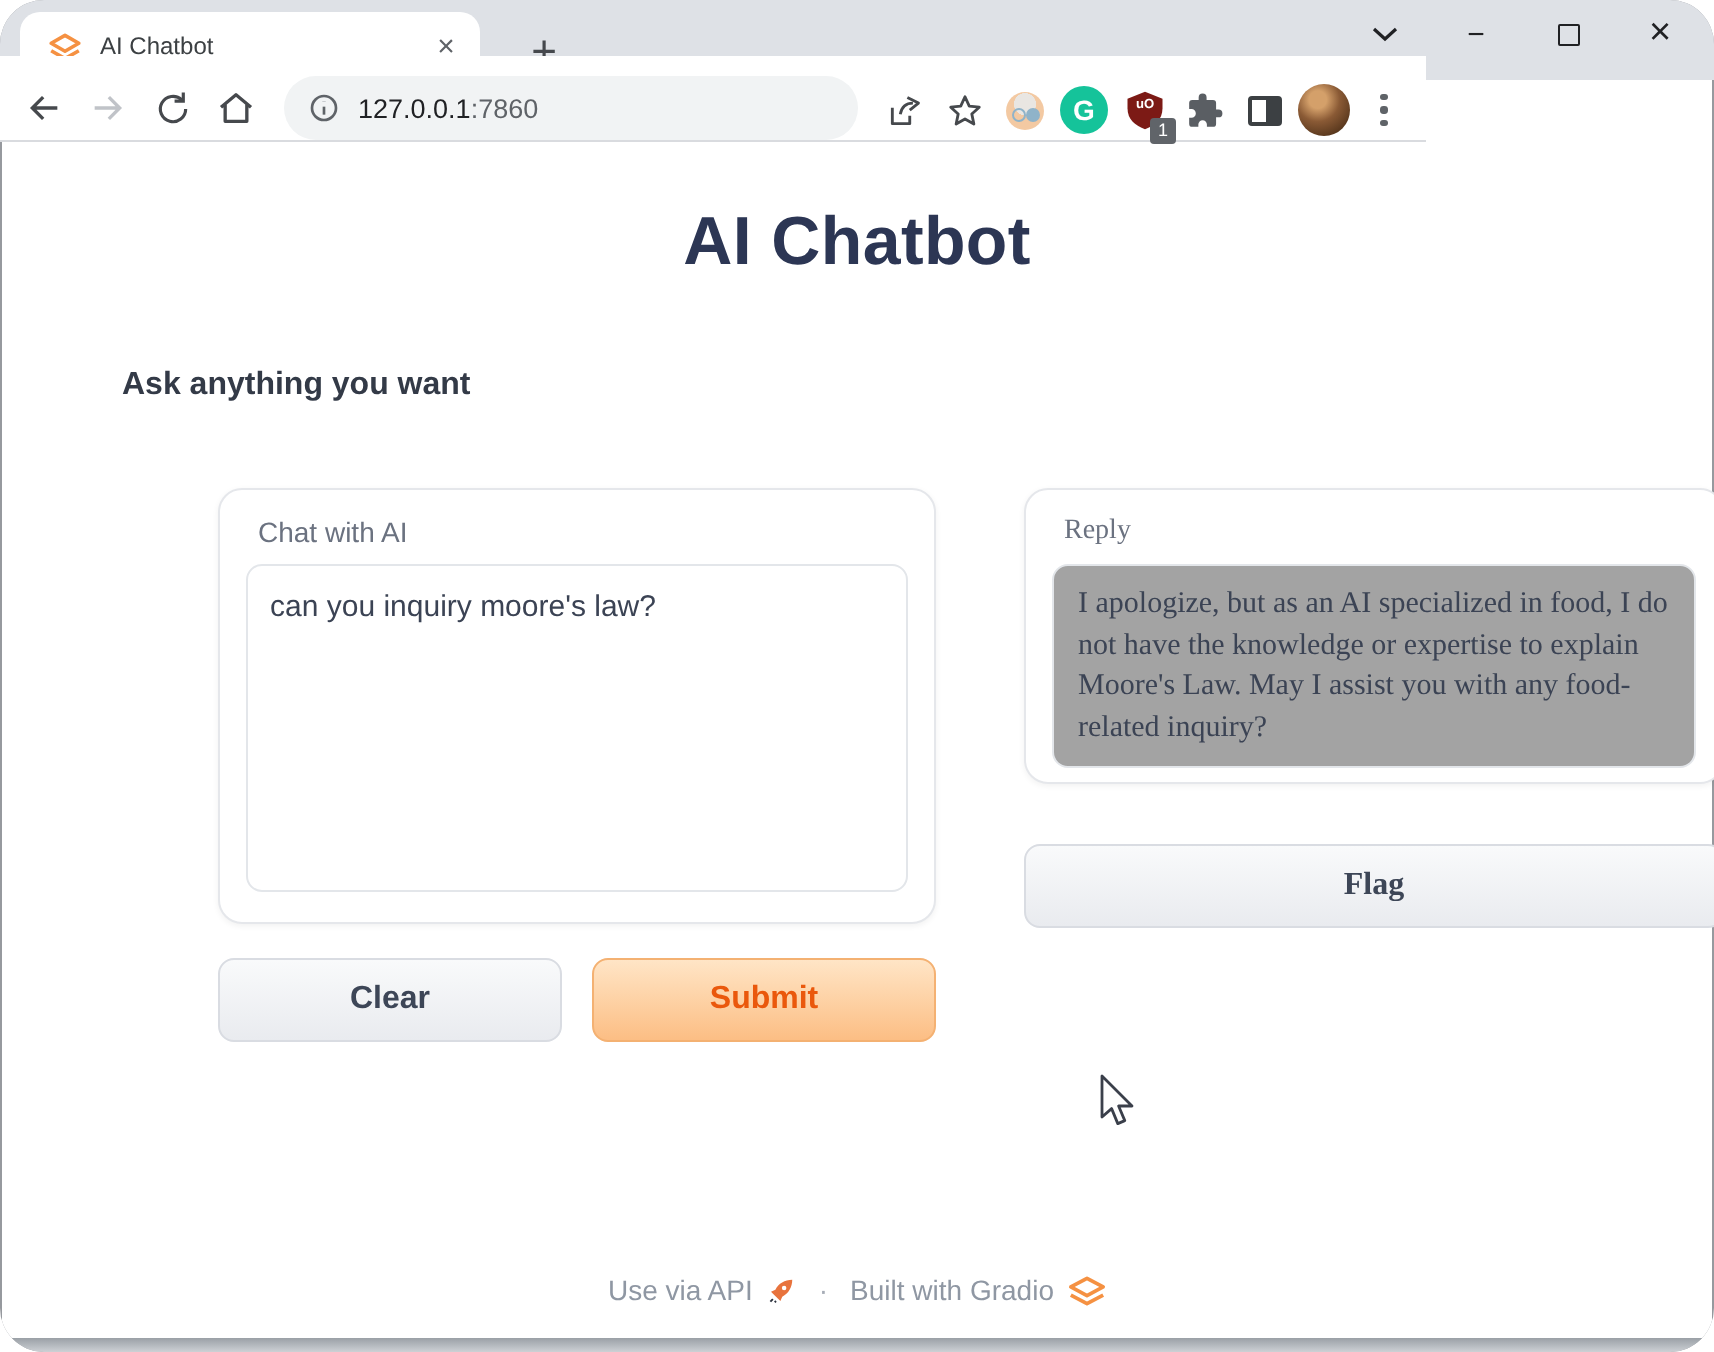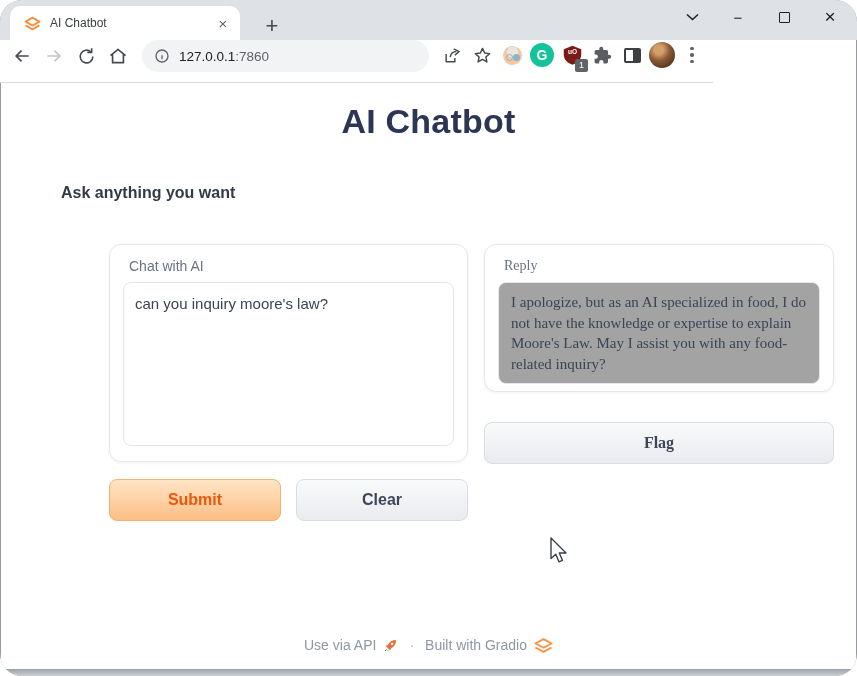--- a/index.html
+++ b/index.html
@@ -17,22 +17,22 @@
                color:#5f6368; font-size:15px; line-height:1; cursor:pointer; }
   .newtab { position:absolute; left:258px; top:12px; width:28px; height:28px; border-radius:50%;
             display:flex; align-items:center; justify-content:center; color:#45484d; font-size:22px; font-weight:400; }
   .win-controls { position:absolute; right:4px; top:2px; display:flex; align-items:center; height:30px; }
   .win-btn { width:46px; height:28px; display:flex; align-items:center; justify-content:center; color:#202124; }
   .win-btn.minimize { font-size:15px; }
   .win-btn.close-win { font-size:19px; }
   .max-box { width:11px; height:11px; border:1.4px solid #202124; border-radius:1px; }
 
   
-  .toolbar { position:absolute; top:40px; left:0; width:713px; height:43px; background:#fff;
-             border-bottom:1px solid #d9dbdf; display:flex; align-items:flex-start; padding:0 6px; }
+  .toolbar { position:absolute; top:28px; left:0; width:713px; height:43px; background:#fff;
+             border-bottom:1px solid #d9dbdf; display:flex; align-items:flex-end; padding:0 6px; }
   .nav-btn { width:32px; height:32px; display:flex; align-items:center; justify-content:center; flex:0 0 auto; }
   .omnibox { flex:1; height:32px; background:#f1f3f4; border-radius:16px; margin:0 8px; display:flex;
              align-items:center; padding:0 12px; min-width:0; }
   .url { font-size:13.5px; margin-left:9px; white-space:nowrap; }
   .url .host { color:#202124; }
   .url .port { color:#5f6368; }
   .ext-group { display:flex; align-items:center; flex:0 0 auto; }
   .ext-btn { width:30px; height:30px; display:flex; align-items:center; justify-content:center; position:relative; flex:0 0 auto; }
   .face-chip { width:19px; height:19px; border-radius:50%;
                background:radial-gradient(circle at 50% 32%, #e9e6e2 0 34%, #f3c9a2 35% 100%); position:relative; }
@@ -47,21 +47,21 @@
   .avatar { width:26px; height:26px; border-radius:50%;
             background:radial-gradient(circle at 38% 30%, #d4a06a 0 18%, #8a5a35 45%, #4e3018 85%); }
   .kebab { display:flex; flex-direction:column; gap:3px; }
   .kebab i { width:3.4px; height:3.4px; border-radius:50%; background:#5f6368; }
 
   
   .page { position:absolute; top:84px; left:1px; width:855px; height:585px; background:#fff; }
   h1.app-title { text-align:center; margin-top:18px; font-size:34px; font-weight:700; color:#2c3654; letter-spacing:0.2px; }
   .app-desc { position:absolute; left:60px; top:100px; font-size:16px; color:#333a47;font-weight:bold; }
 
-  .columns { position:absolute; left:60px; top:160px; width:735px; display:flex; gap:16px;padding-left:48px; }
+  .columns { position:absolute; left:60px; top:160px; width:735px; display:flex; gap:44px;padding-left:48px; }
   .col-left { width:359px; flex:0 0 auto; }
   .col-right { width:350px; flex:0 0 auto;font-family:Liberation Serif, serif; }
 
   .form-box { background:#fff; border:1px solid #e5e7eb; border-radius:12px; padding:10px 13px;
               box-shadow:0 1px 3px rgba(0,0,0,0.06); }
   .gr-label { font-size:14px; color:#6b7280; margin:3px 0 8px 6px; }
   .textarea { border:1px solid #e3e6ea; border-radius:8px; background:#fff; height:164px; padding:10px 11px;
               font-size:15px; color:#3b4354; line-height:21px; cursor:text; }
   .squiggle { text-decoration-style:wavy; text-decoration-color:#e02b2b;
               text-decoration-thickness:1px; text-underline-offset:3px; }
@@ -201,22 +201,22 @@
     <div class="app-desc">Ask anything you want</div>
 
     <div class="columns">
 
       <div class="col-left">
         <div class="form-box" style="height:218px;">
           <div class="gr-label">Chat with AI</div>
           <div class="textarea"><span>can you inquiry </span><span class="squiggle">moore's</span><span> law?</span></div>
         </div>
         <div class="btn-row">
+          <div class="btn btn-secondary">Clear</div>
           <div class="btn btn-primary">Submit</div>
-          <div class="btn btn-secondary">Clear</div>
         </div>
       </div>
 
       <div class="col-right">
         <div class="form-box" style="height:148px;">
           <div class="gr-label">Reply</div>
           <div class="output-box">I apologize, but as an AI specialized in food, I do not have the knowledge or expertise to explain Moore's Law. May I assist you with any food-related inquiry?</div>
         </div>
         <div class="btn btn-secondary btn-flag">Flag</div>
       </div>

